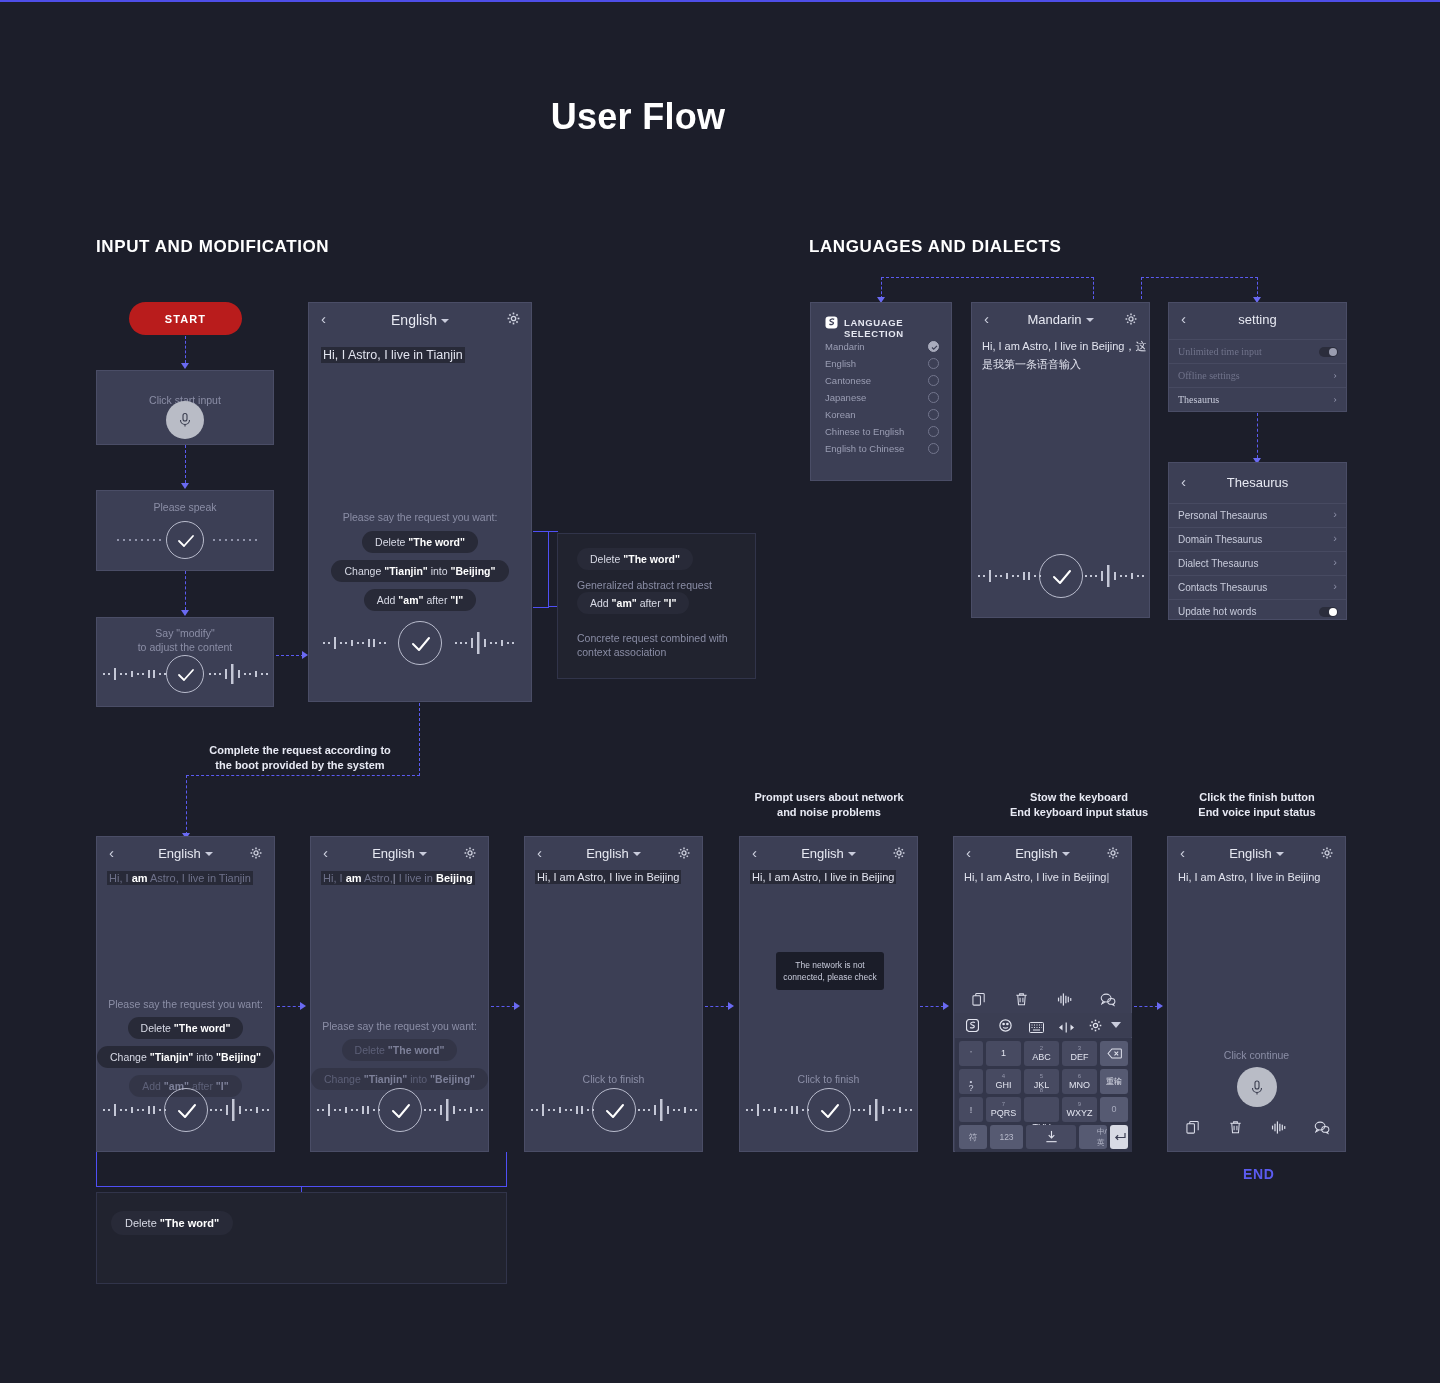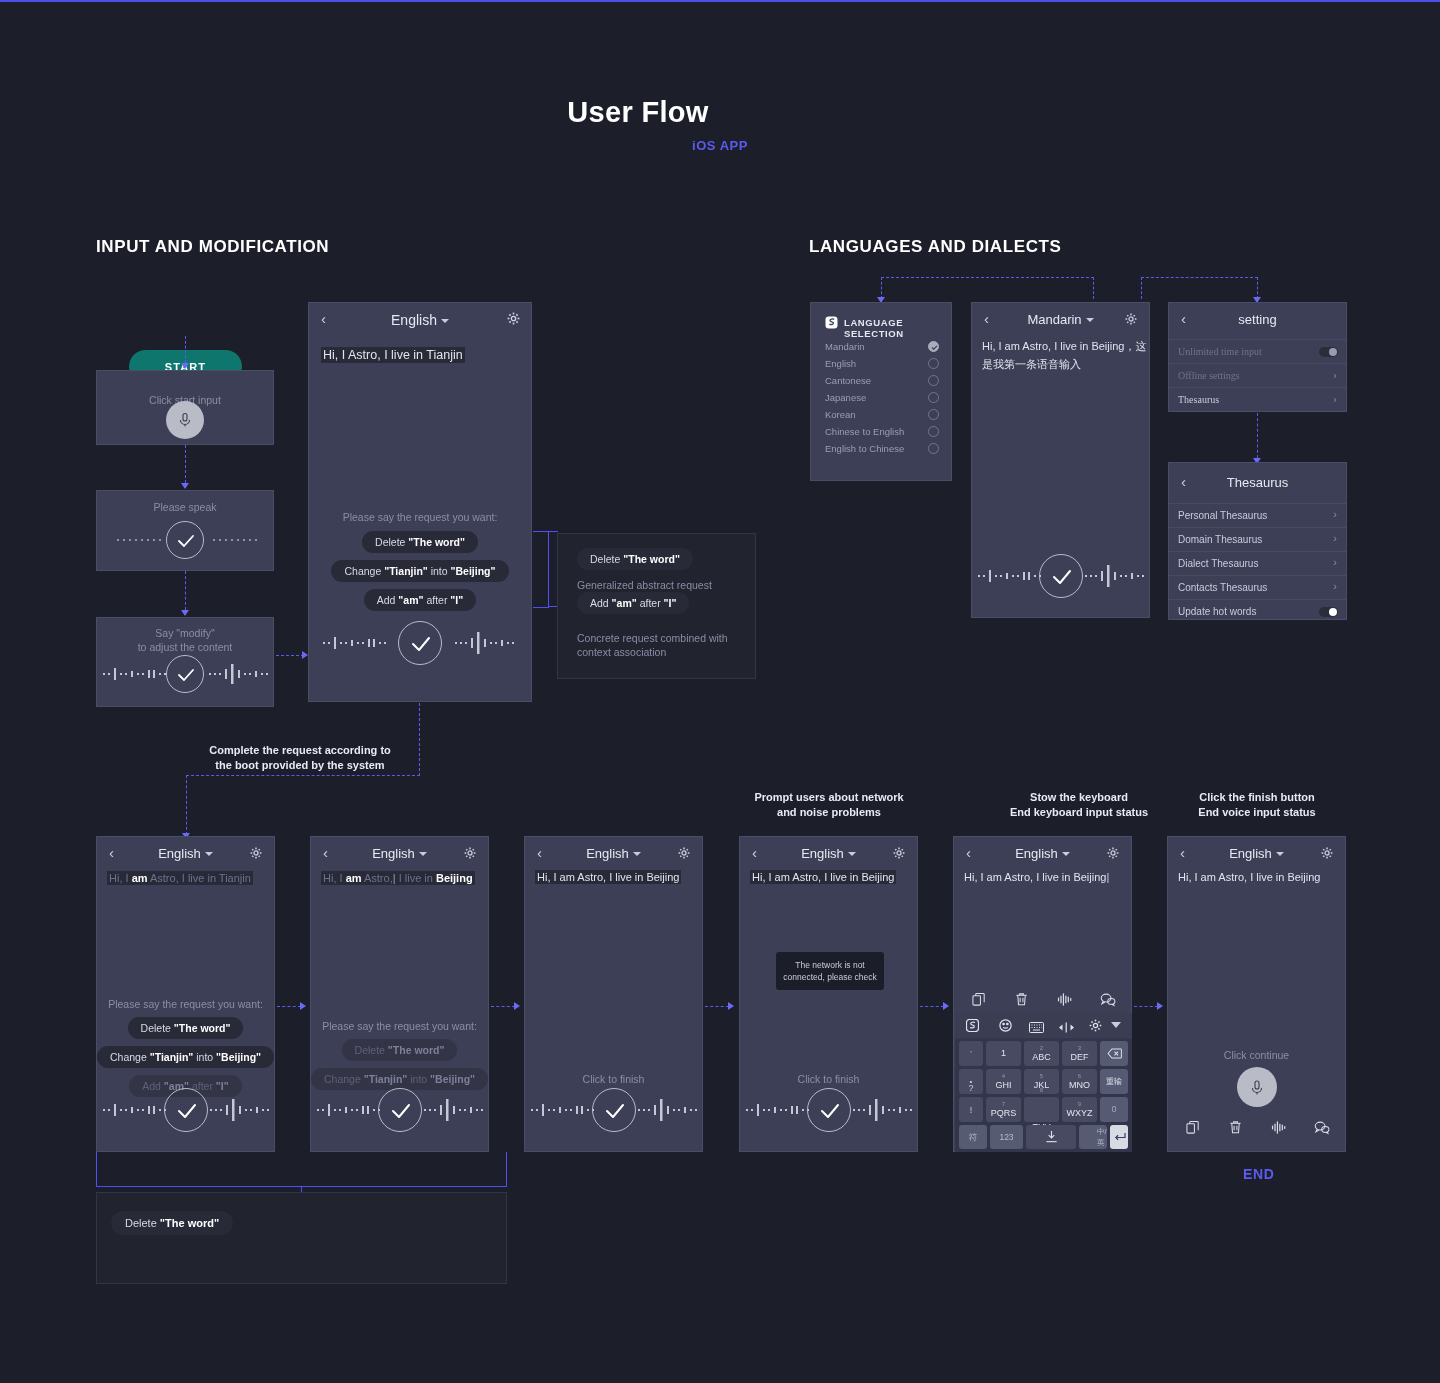--- a/index.html
+++ b/index.html
@@ -9,21 +9,21 @@
     font-family: "Liberation Sans", sans-serif;
     color: #ffffff;
     position: relative;
     overflow: hidden;
   }
   .topline { position:absolute; left:0; top:0; width:1440px; height:2px; background:#4e4ee8; }
   .canvas { position: absolute; left:0; top:0; width:1440px; height:1383px; }
 
   
   .title { position:absolute; left:0; top:96px; width:1276px; text-align:center;
-           font-size:29px; font-weight:bold; letter-spacing:0.3px; }
+           font-size:36px; font-weight:bold; letter-spacing:0.3px; }
   .subtitle { position:absolute; left:0; top:138px; width:1440px; text-align:center;
            font-size:13px; font-weight:bold; color:#5b5bf0; letter-spacing:0.5px; }
 
   .section-head { position:absolute; font-size:17px; font-weight:bold; letter-spacing:0.6px; color:#fff; }
 
   
   .phone { position:absolute; background:#3c3f55; border:1px solid #4a4d66; }
   .ph-bar { position:relative; height:34px; }
   .ph-back { position:absolute; left:12px; top:7px; font-size:15px; color:#cfd2e0; }
   .ph-title { position:absolute; left:0; top:9px; width:100%; text-align:center;
@@ -52,23 +52,23 @@
   .mic { position:absolute; left:50%; transform:translateX(-50%);
          width:38px;height:38px;border-radius:50%;background:#b9bcc6;
          display:flex;align-items:center;justify-content:center; }
   .mic.big { width:40px;height:40px;}
 
   
   .stepbox { position:absolute; background:#3c3f55; border:1px solid #4a4d66; }
   .stepbox .lbl { position:absolute; width:100%; text-align:center; font-size:10.5px;
                   color:#8b8ea6; line-height:14px; }
 
-  .startbtn { position:absolute; background:#0f766e; border-radius:20px;
+  .startbtn { position:absolute; background:#b91c1c; border-radius:20px;
               display:flex;align-items:center;justify-content:center;
-              font-size:11px; font-weight:bold; letter-spacing:1.1px; color:#fff;margin-top:48px; }
+              font-size:11px; font-weight:bold; letter-spacing:1.1px; color:#fff; }
   .note-dark { position:absolute; background:#21232f; border:1px solid #31344a; }
   .note-txt { font-size:10.5px; color:#8a8da5; line-height:14px; }
 
   .flowlabel { position:absolute; text-align:center; font-size:11px; font-weight:bold;
                color:#e8eaf4; line-height:15px; }
 
   .endlabel { position:absolute; font-size:14px; font-weight:bold; color:#5b5bf0; letter-spacing:0.6px;}
 
   
   .lang-row { position:relative; height:17px; font-size:9.5px; color:#9b9eb4; }
@@ -122,21 +122,20 @@
   .vline { position:absolute; background:#4f4ff5; width:1px; }
   .hline { position:absolute; background:#4f4ff5; height:1px; }
 </style>
 </head>
 <body>
 
 <div class="topline"></div>
 <div class="canvas">
 
   <div class="title">User Flow</div>
-  <div class="subtitle">iOS APP</div>
 
   <div class="section-head" style="left:96px;top:237px;">INPUT AND MODIFICATION</div>
   <div class="section-head" style="left:809px;top:237px;">LANGUAGES AND DIALECTS</div>
 
   <div class="startbtn" style="left:129px;top:302px;width:113px;height:33px;">START</div>
 
   <div class="dashv" style="left:185px;top:336px;height:27px;"></div>
   <div class="arrd" style="left:181px;top:363px;"></div>
 
   <div class="stepbox" style="left:96px;top:370px;width:178px;height:75px;">

